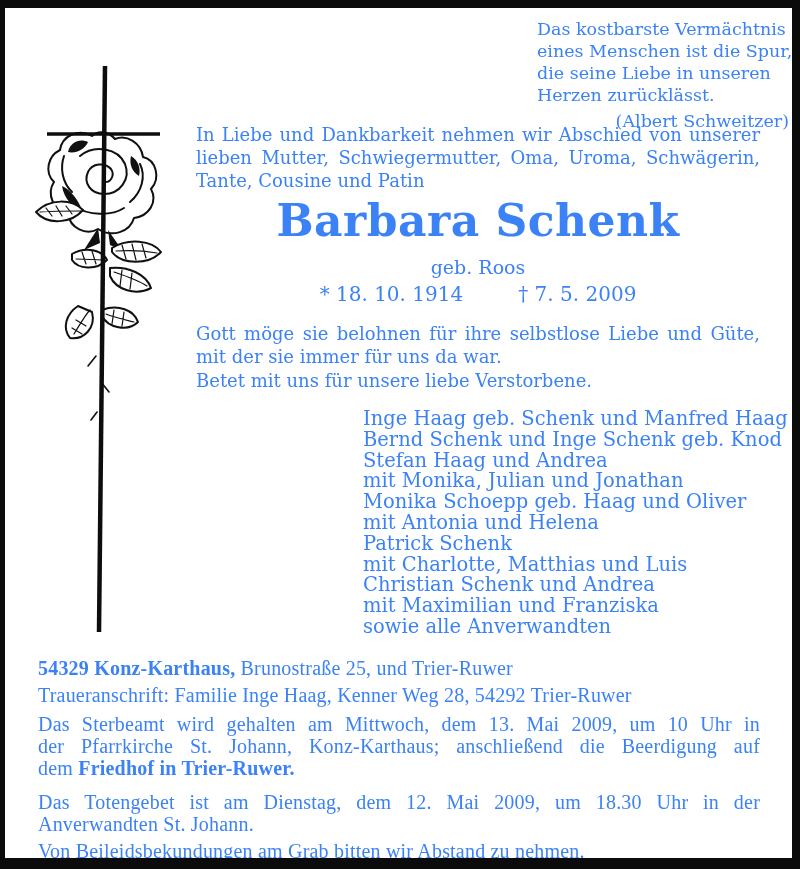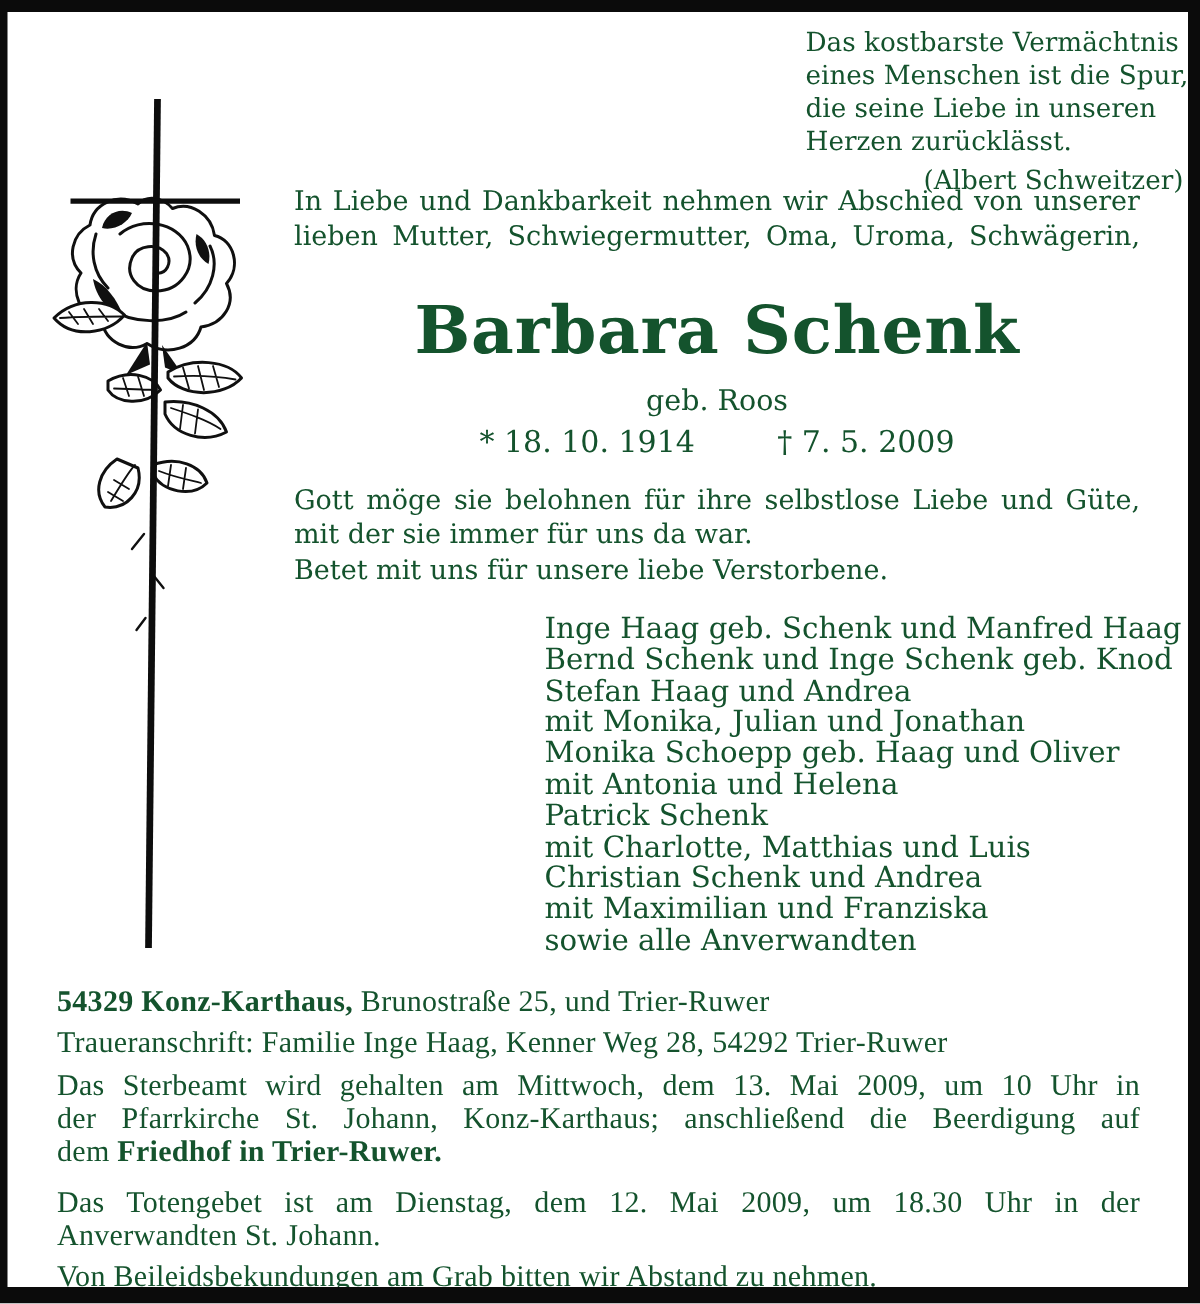--- a/index.html
+++ b/index.html
@@ -4,21 +4,21 @@
 <style>
   html,body{margin:0;padding:0;background:#ffffff;}
   .page{
     position:relative;
     width:800px;height:869px;
     box-sizing:border-box;
     background:#ffffff;
     border-style:solid;border-color:#0b0b0b;
     border-width:8px 8px 11px 5px;
     font-family:"DejaVu Serif","Liberation Serif",serif;
-    color:#14532d;
+    color:#3b82f6;
     overflow:hidden;
   }
   
   .quote{position:absolute;left:532px;top:10px;width:252px;font-size:17.5px;line-height:22px;}
   .quote .qline{white-space:nowrap;}
   .quote .attr{text-align:right;margin-top:4px;white-space:nowrap;}
   
   .illu{position:absolute;left:23px;top:52px;width:165px;height:580px;}
   
   .col{position:absolute;left:191px;width:564px;}
@@ -91,20 +91,21 @@
       <g stroke="#0d0d0d" fill="none">
         <path d="M77 6 L71 572" stroke-width="4.5"></path>
         <path d="M19 74 L132 74" stroke-width="3.5"></path>
       </g>
     </svg>
   </div>
 
   <div class="col intro">
     <div class="jline">In Liebe und Dankbarkeit nehmen wir Abschied von unserer</div>
     <div class="jline">lieben Mutter, Schwiegermutter, Oma, Uroma, Schwägerin,</div>
+    <div>Tante, Cousine und Patin</div>
   </div>
 
   <div class="col name">Barbara Schenk</div>
   <div class="col maiden">geb. Roos</div>
   <div class="col dates">
     <span>* 18. 10. 1914</span>
     <span>† 7. 5. 2009</span>
   </div>
 
   <div class="col tribute">

